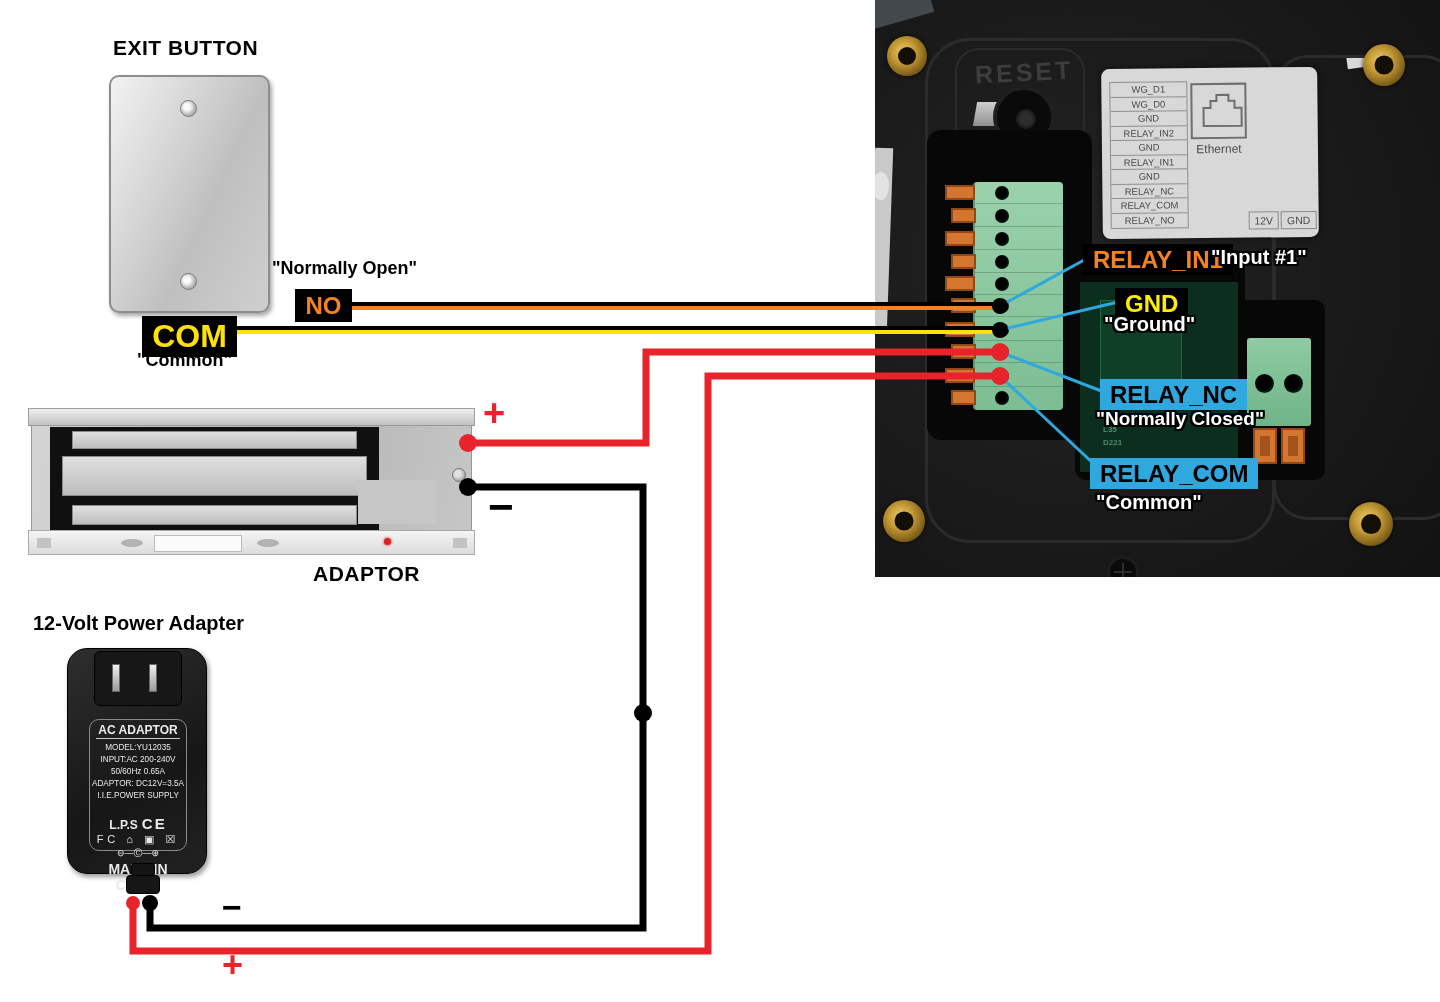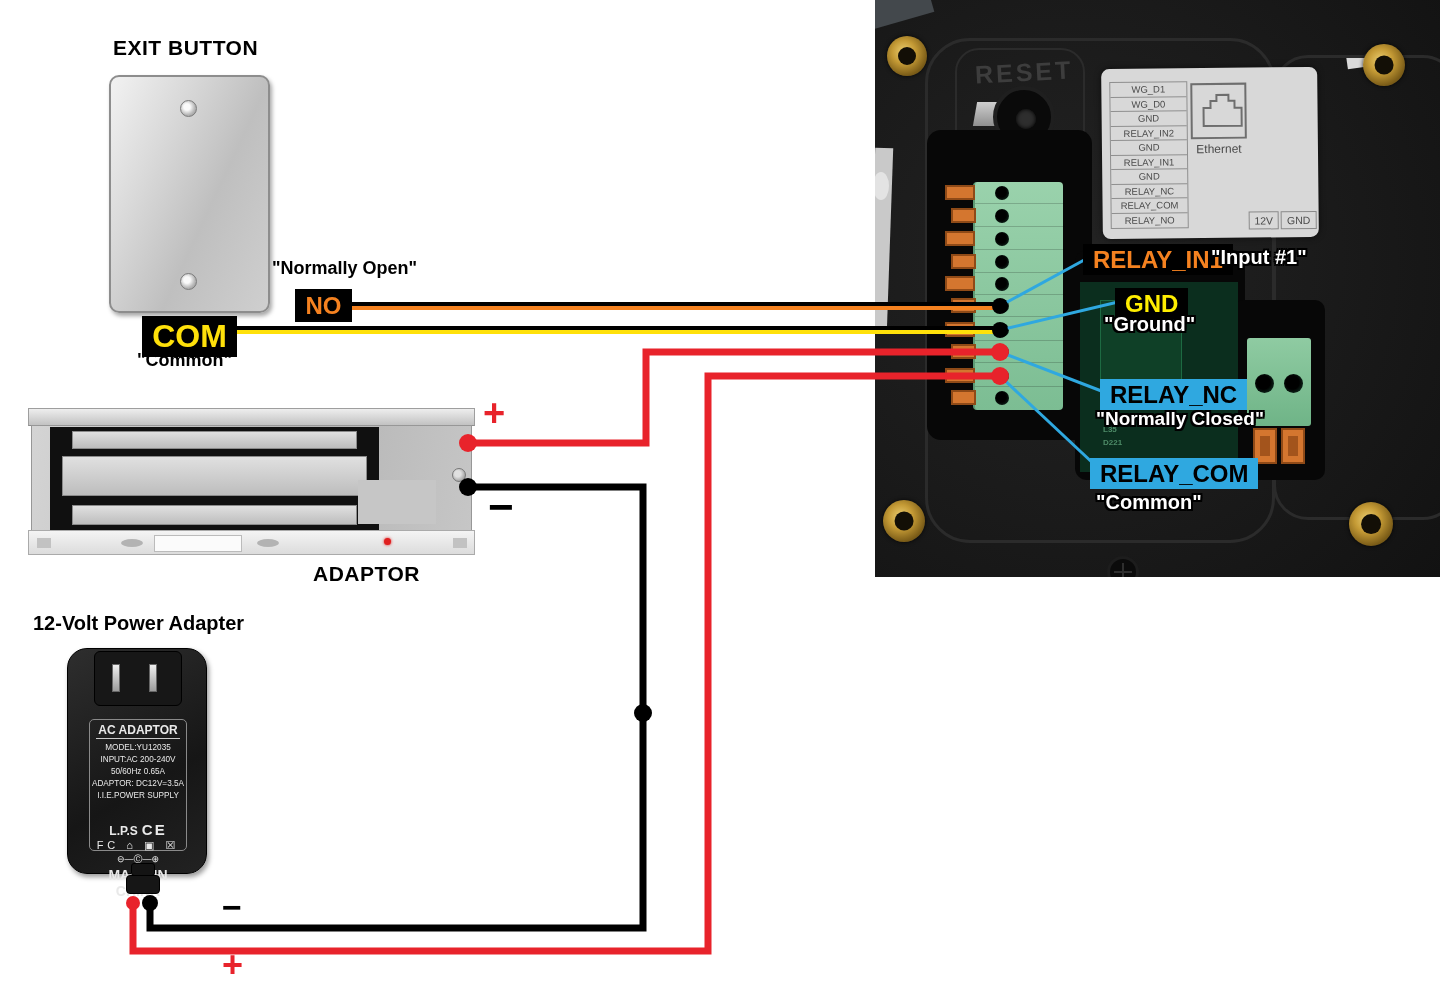--- a/index.html
+++ b/index.html
@@ -58,25 +58,25 @@
 
   
   .psu-title{left:33px;top:612px;font-size:20px;font-weight:bold;}
   .psu-body{left:67px;top:648px;width:140px;height:226px;border-radius:20px;
     background:linear-gradient(150deg,#2e2e2e,#161616 60%,#222);border:1px solid #000;
     box-shadow:2px 3px 5px rgba(0,0,0,.4);}
   .psu-plug{left:26px;top:2px;width:88px;height:55px;background:#171717;border-radius:6px;
     border:1px solid #000;}
   .prong{position:absolute;top:12px;width:8px;height:28px;
     background:linear-gradient(#efefef,#9c9c9c);border:1px solid #666;}
-  .psu-label{left:21px;top:70px;width:98px;height:132px;border:1.5px solid #8a8a8a;border-radius:5px;
+  .psu-label{left:21px;top:70px;width:98px;height:132px;border:1.5px solid #8a8a8a;border-radius:10px;
     color:#e9e9e9;text-align:center;padding-top:3px;}
   .psu-label .lt{font-size:12px;font-weight:bold;border-bottom:1.5px solid #ccc;margin:0 6px 3px 6px;padding-bottom:1px;}
   .psu-label .ln{font-size:8.2px;font-weight:normal;line-height:1.45;white-space:nowrap;}
-  .psu-lps{display:flex;justify-content:center;align-items:baseline;gap:4px;margin-top:20px;}
+  .psu-lps{display:flex;justify-content:center;align-items:baseline;gap:4px;margin-top:14px;}
   .psu-lps .lps{font-size:12px;font-weight:bold;}
   .psu-lps .ce{font-size:15px;font-weight:bold;letter-spacing:2px;}
   .psu-icons{font-size:11px;letter-spacing:4px;margin-top:1px;}
   .psu-pol{font-size:9px;margin-top:1px;}
   .psu-made{font-size:14px;font-weight:bold;margin-top:1px;}
   .psu-conn{left:58px;top:214px;width:34px;height:32px;}
   .psu-conn .c1{position:absolute;left:5px;top:0;width:24px;height:13px;background:#141414;border-radius:3px;border:1px solid #000;}
   .psu-conn .c2{position:absolute;left:0;top:12px;width:34px;height:19px;background:#161616;border-radius:4px;border:1px solid #000;}
   .psu-minus{left:222px;top:888px;font-size:34px;font-weight:bold;color:#000;}
   .psu-plus{left:222px;top:944px;font-size:36px;font-weight:bold;color:var(--wire-red);}

